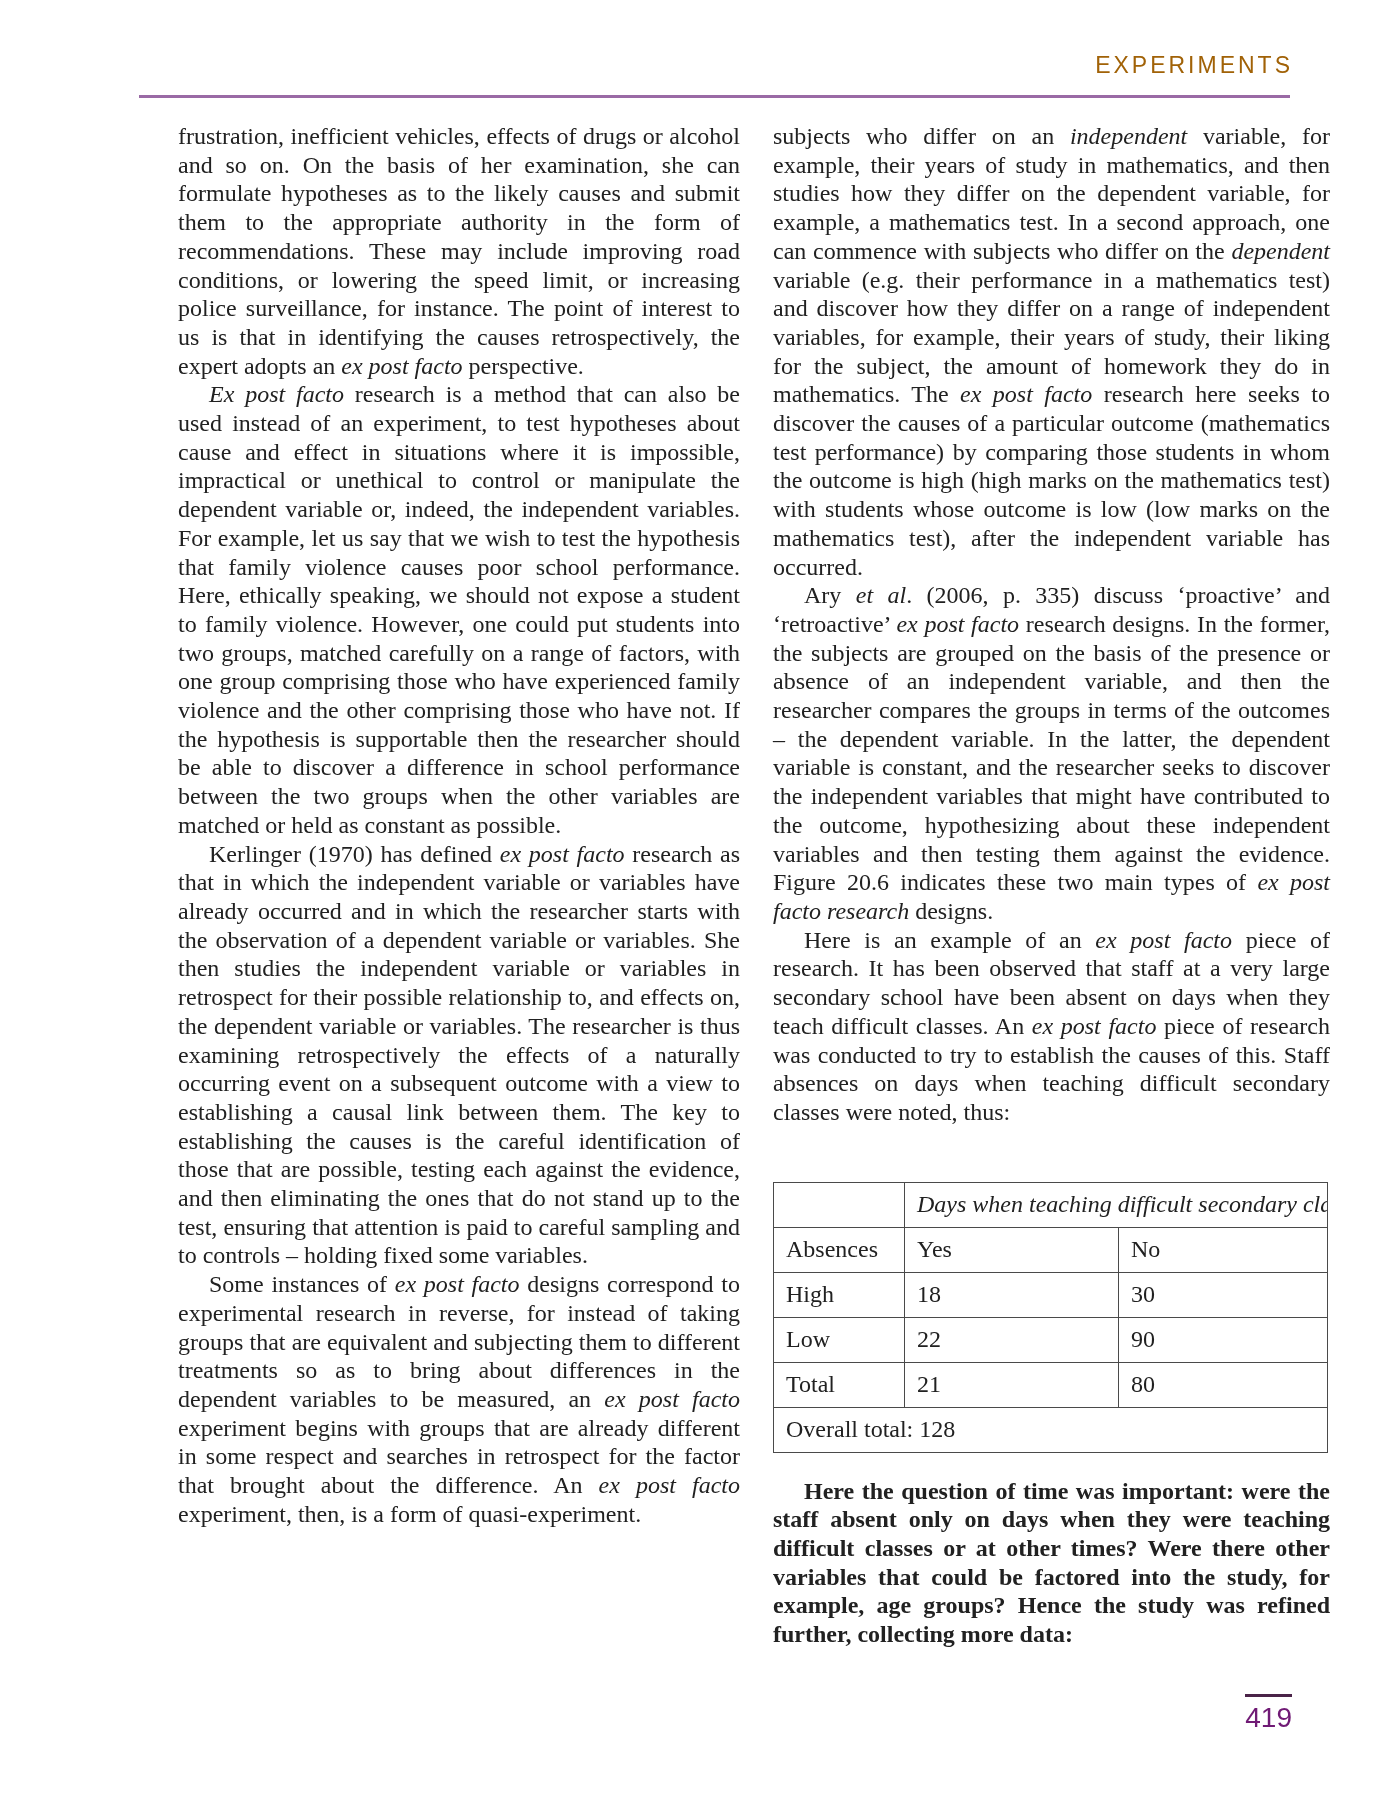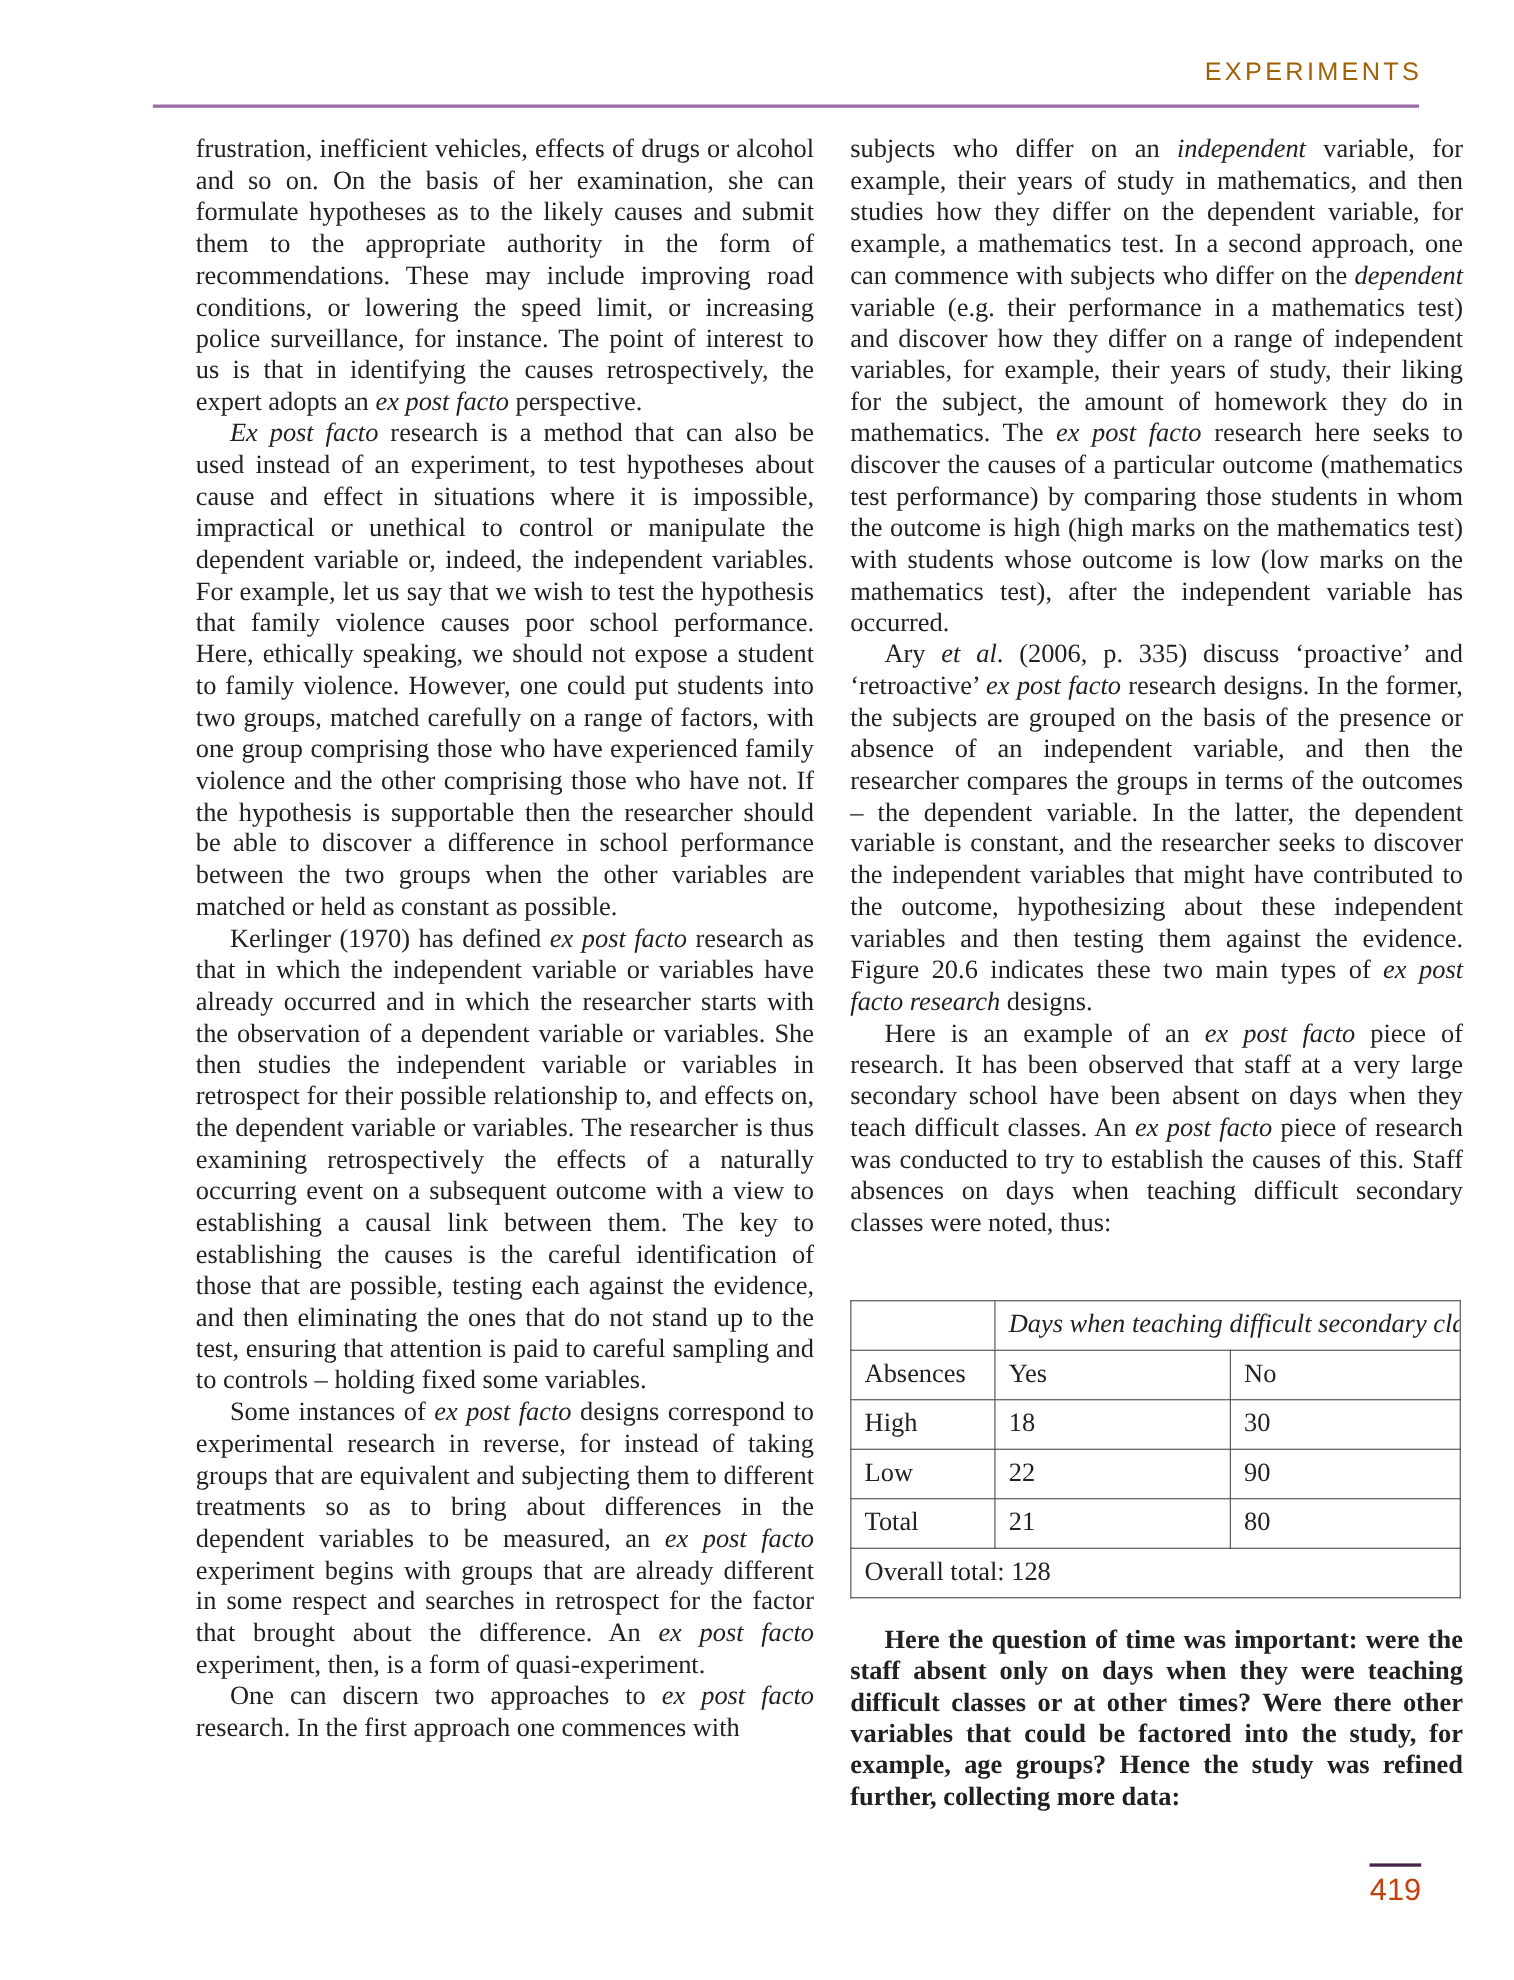--- a/index.html
+++ b/index.html
@@ -69,36 +69,35 @@
     width: 47px; height: 3px;
     background: #4a2348;
   }
   .page-number {
     position: absolute;
     left: 1192px; top: 1702px;
     width: 100px;
     text-align: right;
     font-family: "Liberation Sans", sans-serif;
     font-size: 28px;
-    color: #c2410c;
+    color: #701a75;
   }
 </style>
 </head>
 <body>
 
 <div class="page-header">
   <span class="header-title">EXPERIMENTS</span>
 </div>
 
 <div class="col col-left">
     <p class="para"><span>frustration, inefficient vehicles, effects of drugs or alcohol and so on. On the basis of her examination, she can formulate hypotheses as to the likely causes and submit them to the appropriate authority in the form of recommendations. These may include improving road conditions, or lowering the speed limit, or increasing police surveillance, for instance. The point of interest to us is that in identifying the causes retrospectively, the expert adopts an </span><i>ex post facto</i><span> perspective.</span></p>
     <p class="para indent"><i>Ex post facto</i><span> research is a method that can also be used instead of an experiment, to test hypotheses about cause and effect in situations where it is impossible, impractical or unethical to control or manipulate the dependent variable or, indeed, the independent variables. For example, let us say that we wish to test the hypothesis that family violence causes poor school performance. Here, ethically speaking, we should not expose a student to family violence. However, one could put students into two groups, matched carefully on a range of factors, with one group comprising those who have experienced family violence and the other comprising those who have not. If the hypothesis is supportable then the researcher should be able to discover a difference in school performance between the two groups when the other variables are matched or held as constant as possible.</span></p>
     <p class="para indent"><span>Kerlinger (1970) has defined </span><i>ex post facto</i><span> research as that in which the independent variable or variables have already occurred and in which the researcher starts with the observation of a dependent variable or variables. She then studies the independent variable or variables in retrospect for their possible relationship to, and effects on, the dependent variable or variables. The researcher is thus examining retrospectively the effects of a naturally occurring event on a subsequent outcome with a view to establishing a causal link between them. The key to establishing the causes is the careful identification of those that are possible, testing each against the evidence, and then eliminating the ones that do not stand up to the test, ensuring that attention is paid to careful sampling and to controls – holding fixed some variables.</span></p>
     <p class="para indent"><span>Some instances of </span><i>ex post facto</i><span> designs correspond to experimental research in reverse, for instead of taking groups that are equivalent and subjecting them to different treatments so as to bring about differences in the dependent variables to be measured, an </span><i>ex post facto</i><span> experiment begins with groups that are already different in some respect and searches in retrospect for the factor that brought about the difference. An </span><i>ex post facto</i><span> experiment, then, is a form of quasi-experiment.</span></p>
-    <p class="para indent"><span>One can discern two approaches to </span><i>ex post facto</i><span> research. In the first approach one commences with</span></p>
   </div>
 
 <div class="col col-right">
   <div>
       <p class="para"><span>subjects who differ on an </span><i>independent</i><span> variable, for example, their years of study in mathematics, and then studies how they differ on the dependent variable, for example, a mathematics test. In a second approach, one can commence with subjects who differ on the </span><i>dependent</i><span> variable (e.g. their performance in a mathematics test) and discover how they differ on a range of independent variables, for example, their years of study, their liking for the subject, the amount of homework they do in mathematics. The </span><i>ex post facto</i><span> research here seeks to discover the causes of a particular outcome (mathematics test performance) by comparing those students in whom the outcome is high (high marks on the mathematics test) with students whose outcome is low (low marks on the mathematics test), after the independent variable has occurred.</span></p>
       <p class="para indent"><span>Ary </span><i>et al</i><span>. (2006, p. 335) discuss ‘proactive’ and ‘retroactive’ </span><i>ex post facto</i><span> research designs. In the former, the subjects are grouped on the basis of the presence or absence of an independent variable, and then the researcher compares the groups in terms of the outcomes – the dependent variable. In the latter, the dependent variable is constant, and the researcher seeks to discover the independent variables that might have contributed to the outcome, hypothesizing about these independent variables and then testing them against the evidence. Figure 20.6 indicates these two main types of </span><i>ex post facto research</i><span> designs.</span></p>
       <p class="para indent"><span>Here is an example of an </span><i>ex post facto</i><span> piece of research. It has been observed that staff at a very large secondary school have been absent on days when they teach difficult classes. An </span><i>ex post facto</i><span> piece of research was conducted to try to establish the causes of this. Staff absences on days when teaching difficult secondary classes were noted, thus:</span></p>
     </div>
 
   <table class="data-table">

